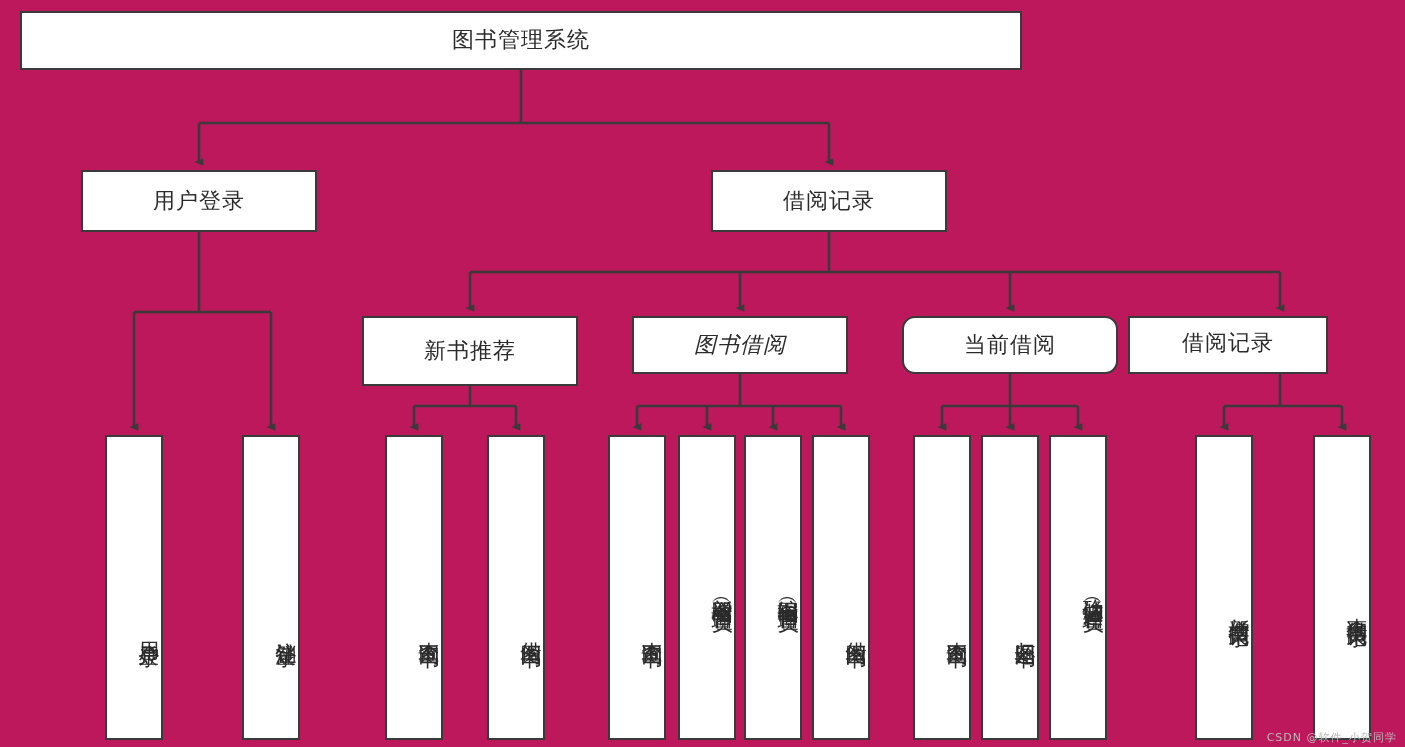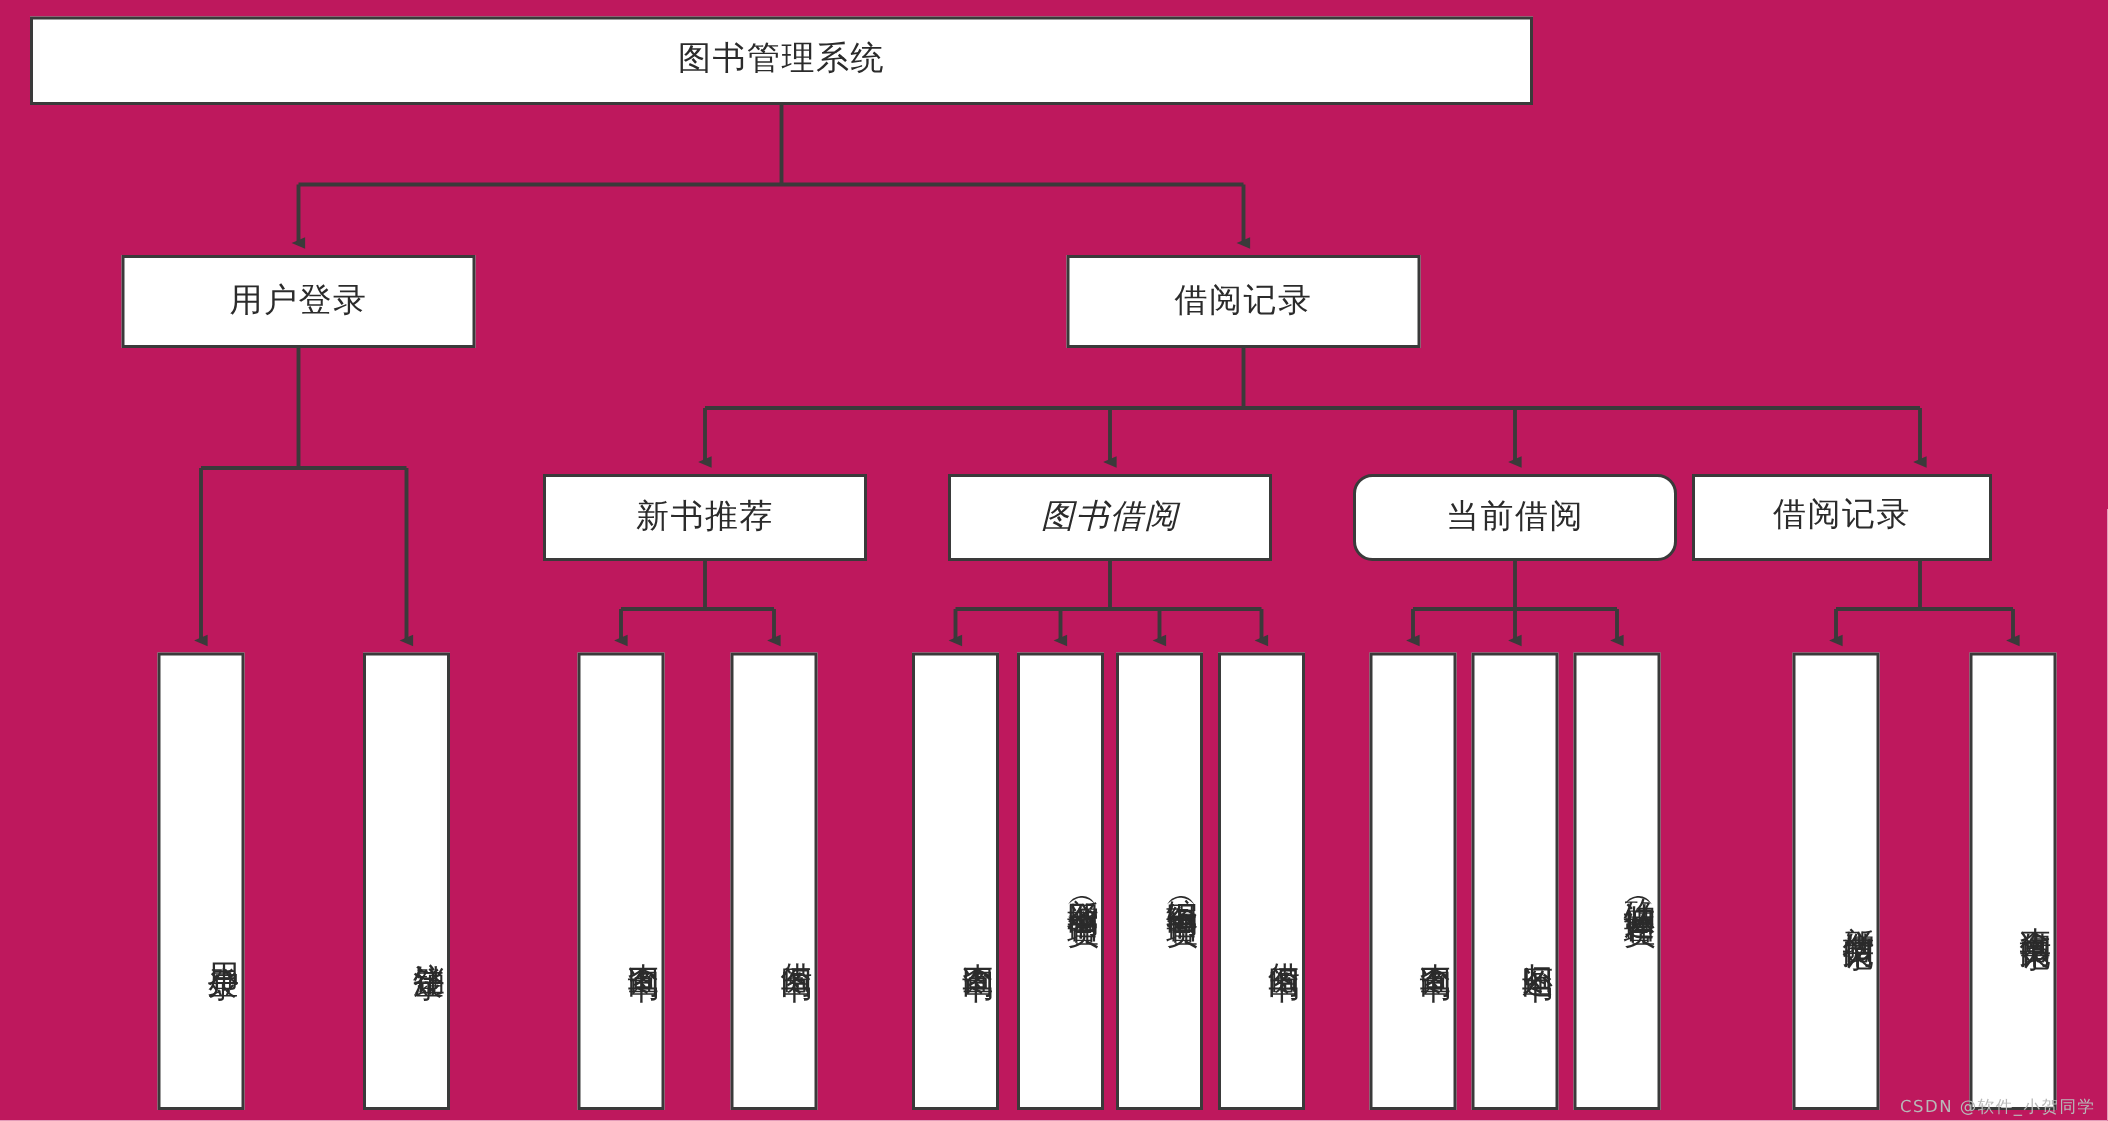--- a/index.html
+++ b/index.html
@@ -129,21 +129,21 @@
     <span>图书管理系统</span>
   </div>
 
   <div class="node h" style="left:81px; top:170px; width:236px; height:62px;">
     <span>用户登录</span>
   </div>
   <div class="node h" style="left:711px; top:170px; width:236px; height:62px;">
     <span>借阅记录</span>
   </div>
 
-  <div class="node h" style="left:362px; top:316px; width:216px; height:58px;">
+  <div class="node h" style="left:362px; top:316px; width:216px; height:70px;">
     <span>新书推荐</span>
   </div>
   <div class="node h" style="left:632px; top:316px; width:216px; height:58px;font-style:italic;">
     <span>图书借阅</span>
   </div>
   <div class="node h" style="left:902px; top:316px; width:216px; height:58px;border-radius:13px;">
     <span>当前借阅</span>
   </div>
   <div class="node h" style="left:1128px; top:316px; width:200px; height:58px;font-family:Liberation Mono, monospace;">
     <span>借阅记录</span>

